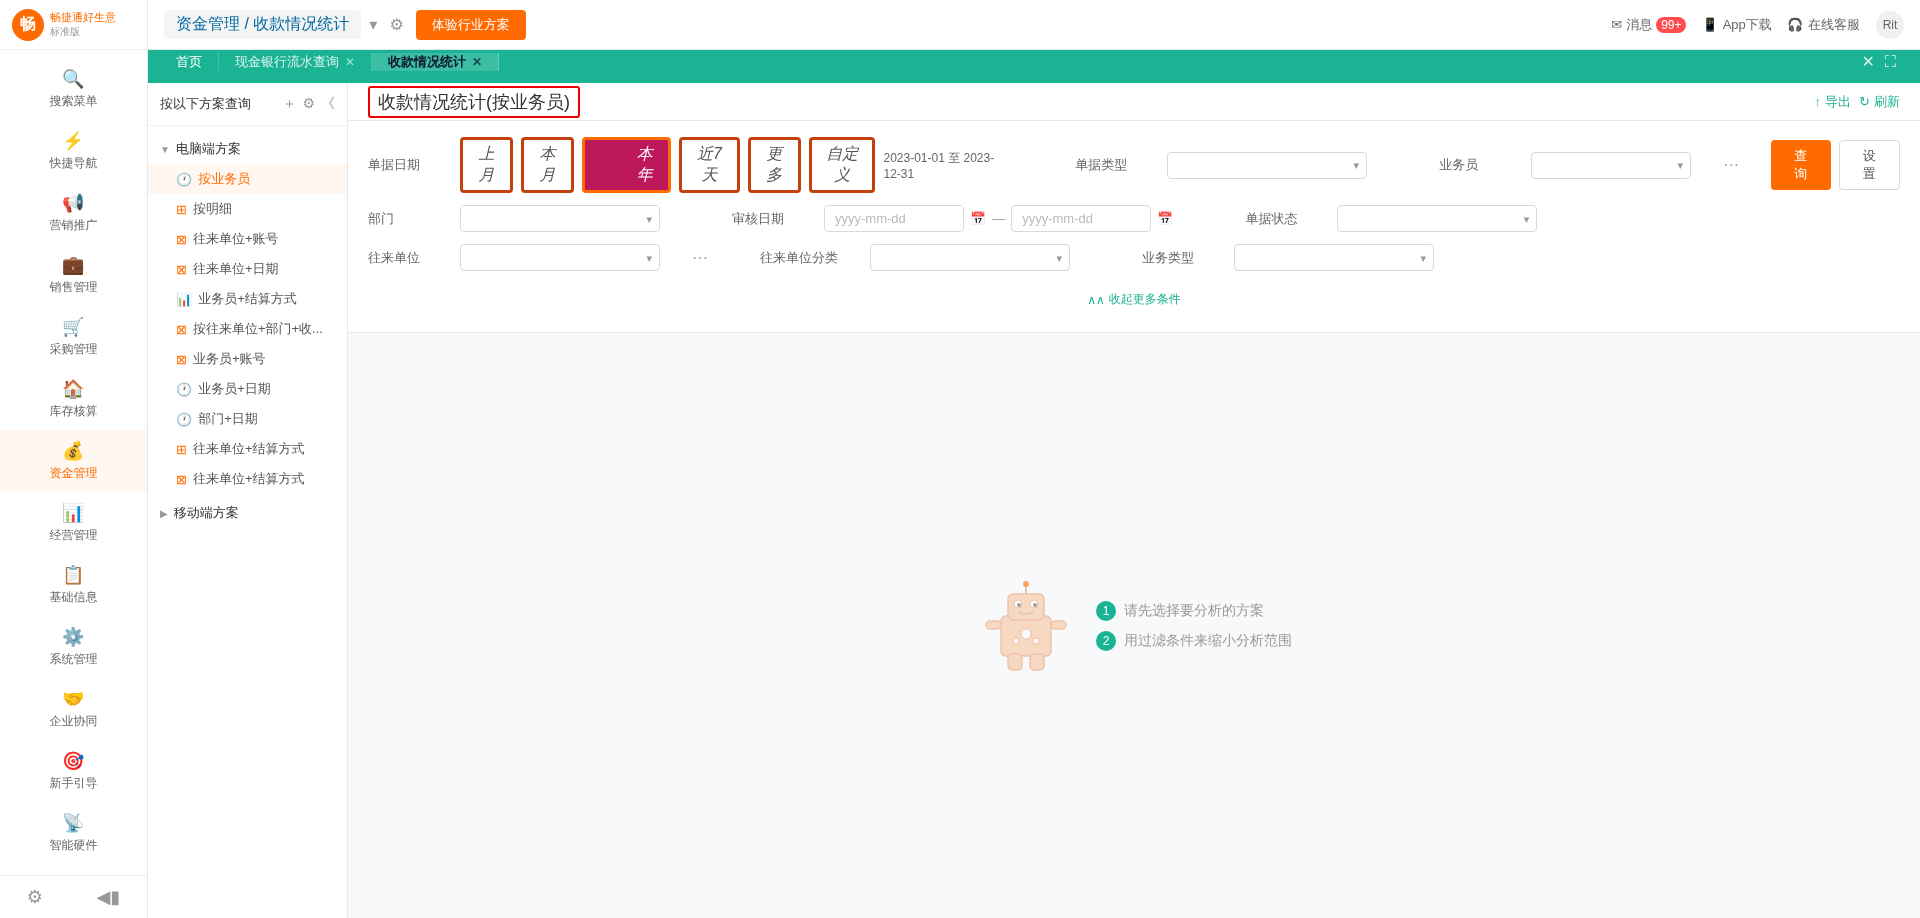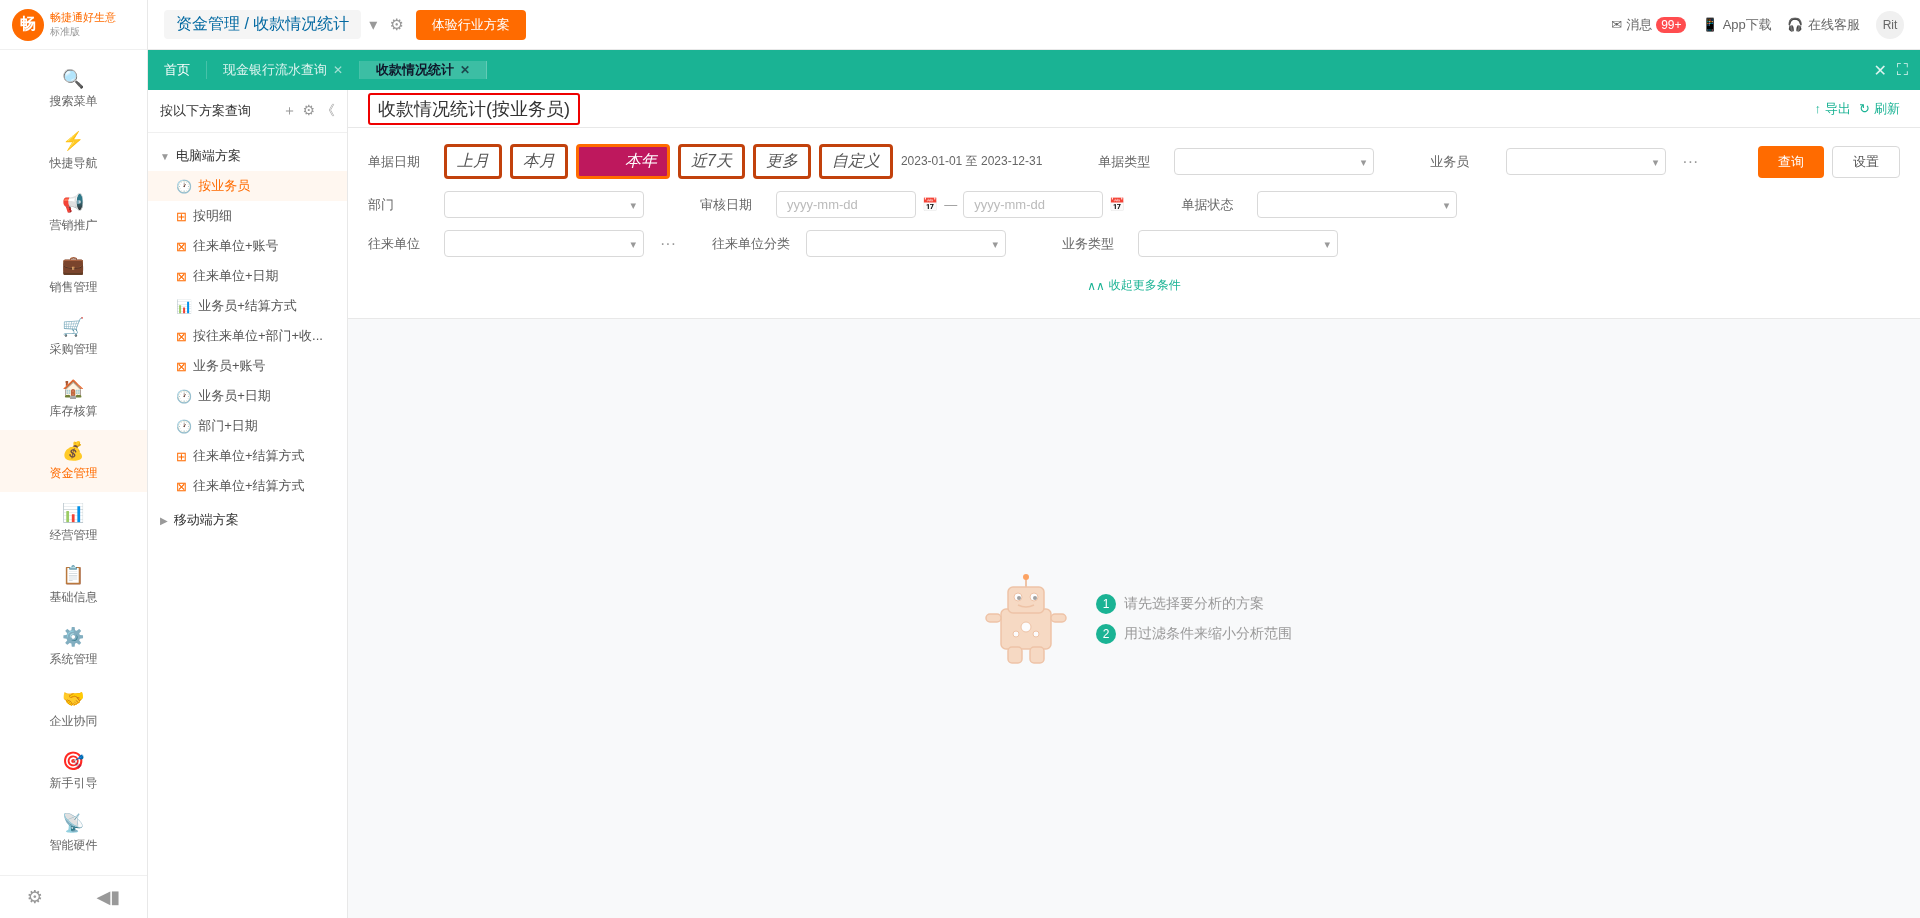--- a/index.html
+++ b/index.html
@@ -33,21 +33,21 @@
     .breadcrumb-area { display: flex; align-items: center; gap: 8px; }
     .breadcrumb-path { color: #0369a1; font-size: 16px; background: #f5f5f5; padding: 4px 12px; border-radius: 4px; }
     .topbar-gear { color: #999; cursor: pointer; font-size: 16px; }
     .trial-btn { background: #ff6b00; color: #fff; border: none; padding: 6px 16px; border-radius: 4px; cursor: pointer; font-size: 13px; }
     .topbar-right { display: flex; align-items: center; gap: 16px; }
     .topbar-right-item { display: flex; align-items: center; gap: 4px; color: #666; cursor: pointer; font-size: 13px; }
     .badge-red { background: #ff4d4f; color: #fff; border-radius: 10px; font-size: 12px; padding: 1px 5px; }
     .user-avatar { width: 28px; height: 28px; border-radius: 50%; background: #ddd; }
 
     
-    .tabbar { height: 40px; background: #1ab394; display: flex; align-items: center; padding: 0; }
+    .tabbar { height: 33px; background: #1ab394; display: flex; align-items: flex-end; padding: 12px; }
     .tab-item { display: flex; align-items: center; padding: 0 16px; color: rgba(255,255,255,0.85); cursor: pointer; font-size: 13px; gap: 6px; border-right: 1px solid rgba(255,255,255,0.2); }
     .tab-item.home { color: #fff; }
     .tab-item.active { background: rgba(255,255,255,0.15); color: #0f172a; font-weight: 700; }
     .tab-close { font-size: 12px; opacity: 0.7; cursor: pointer; }
     .tabbar-right { margin-left: auto; display: flex; align-items: center; padding: 0 12px; gap: 10px; }
     .tabbar-right-btn { color: rgba(255,255,255,0.85); cursor: pointer; font-size: 16px; }
 
     
     .content-area { flex: 1; display: flex; overflow: hidden; }
 
@@ -71,21 +71,21 @@
     .page-header { height: 38px; background: #fff; display: flex; align-items: center; padding: 0 20px; border-bottom: 1px solid #e8e8e8; justify-content: space-between; flex-shrink: 0; }
     .page-title { font-size: 18px; color: #333; font-weight: 500; border: 2px solid #e00; padding: 2px 6px; border-radius: 2px; }
     .page-actions { display: flex; gap: 8px; }
     .page-action-btn { display: flex; align-items: center; gap: 4px; color: #1ab394; cursor: pointer; font-size: 13px; }
 
     
     .main-content { flex: 1; display: flex; flex-direction: column; overflow: hidden; }
 
     
     .filter-area { background: #fff; padding: 16px 20px; border-bottom: 1px solid #e8e8e8; flex-shrink: 0; }
-    .filter-row { display: flex; align-items: center; gap: 16px; margin-bottom: 12px; }
+    .filter-row { display: flex; align-items: center; gap: 32px; margin-bottom: 12px; }
     .filter-row:last-child { margin-bottom: 0; }
     .filter-label { color: #666; font-size: 13px; white-space: nowrap; min-width: 60px; }
     .filter-date-group { display: flex; align-items: center; gap: 8px; }
     .date-btn { padding: 4px 10px; border: 3px solid #c2410c; border-radius: 4px; background: #fff; cursor: pointer; font-size: 16px; color: #555; font-style: italic; }
     .date-btn.active { background: #be185d; color: #fff; border-color: #ff6b00; padding-left: 46px; }
     .date-range { color: #666; font-size: 12px; }
     .filter-select { border: 1px solid #d9d9d9; border-radius: 4px; padding: 5px 30px 5px 10px; font-size: 13px; color: #333; background: #fff; appearance: none; cursor: pointer; min-width: 200px; position: relative; }
     .select-wrapper { position: relative; display: inline-block; }
     .select-wrapper::after { content: '▾'; position: absolute; right: 8px; top: 50%; transform: translateY(-50%); color: #999; pointer-events: none; font-size: 11px; }
     .filter-input { border: 1px solid #d9d9d9; border-radius: 4px; padding: 5px 10px; font-size: 13px; color: #333; outline: none; min-width: 140px; }

